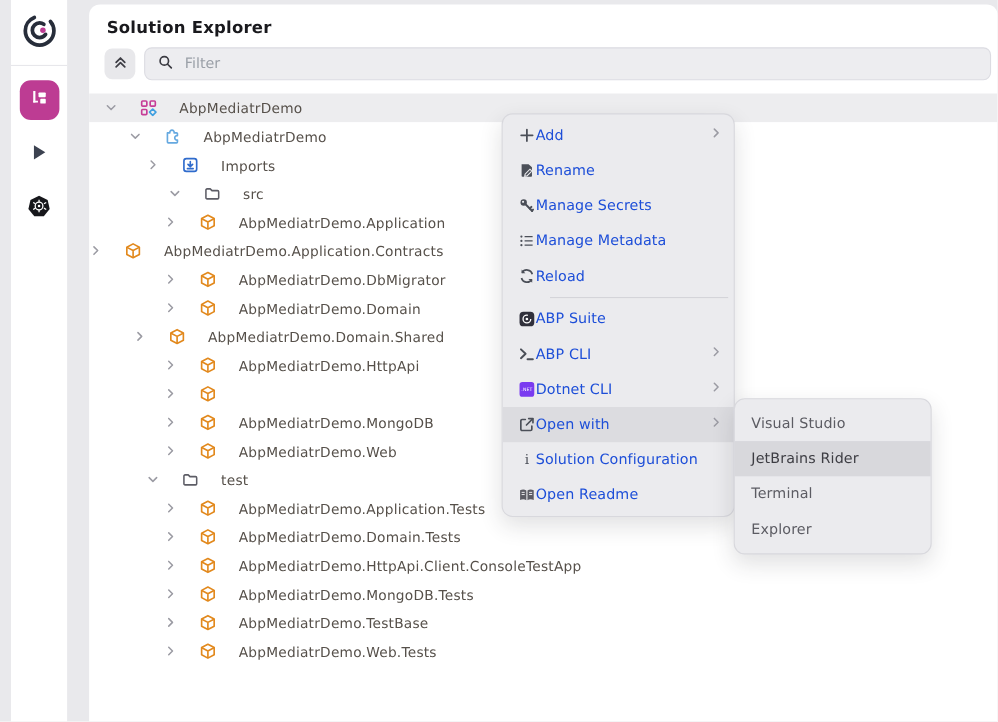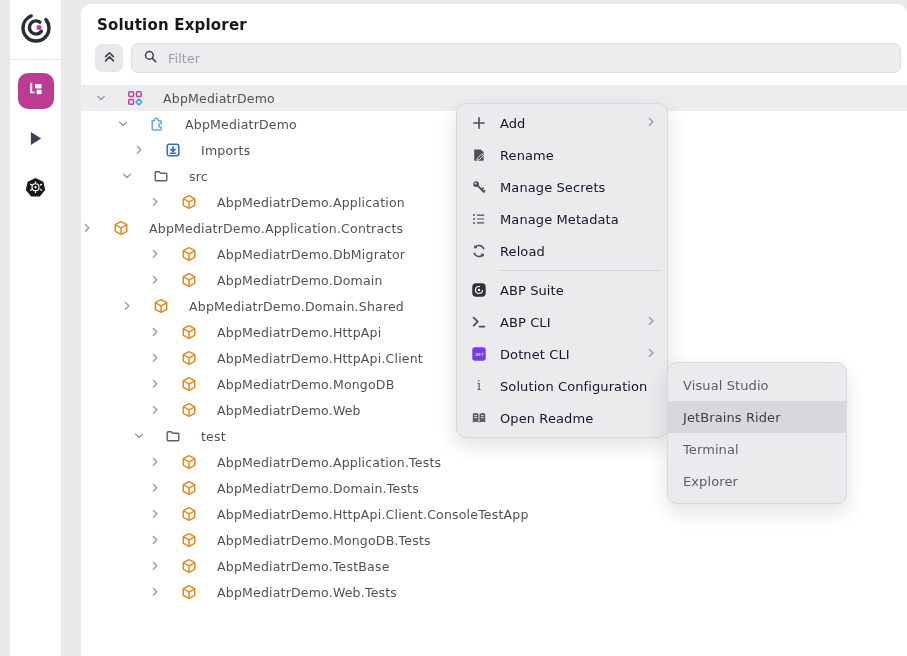--- a/index.html
+++ b/index.html
@@ -34,22 +34,22 @@
   .tree { margin-top:12px; }
   .tree-row { height:26px; display:flex; align-items:center; gap:20px;
     font-size:12.5px; color:#56504a; letter-spacing:.2px; cursor:pointer; white-space:nowrap; }
   .tree-row.selected { background:#ededef; }
   .tree-row .tw { display:flex; align-items:center; justify-content:center; }
   
   .menu { position:absolute; background:#ebebee; border:1px solid #d8d8dd;
     border-radius:10px; box-shadow:0 8px 20px rgba(40,40,50,.14); padding:3px 0; z-index:5; }
   .menu.main { left:456px; top:103px; width:212px; }
   .menu.sub  { left:667px; top:362px; width:180px; padding:6px 0; z-index:6; }
-  .menu-item { height:32px; display:flex; align-items:center; gap:13px;
-    padding:0 10px 0 14px; font-size:13px; color:#0f172a; cursor:pointer; letter-spacing:.1px; }
+  .menu-item { height:32px; display:flex; align-items:center; gap:0;
+    padding:0 10px 0 14px; font-size:13px; color:#1d4ed8; cursor:pointer; letter-spacing:.1px; }
   .menu-item .mi-icon { width:16px; flex:0 0 16px; display:flex; align-items:center; justify-content:center; }
   .menu-item .mi-label { flex:1; }
   .menu-item.highlight { background:#dcdce0; }
   .menu-divider { height:1px; background:#d4d4d9; margin:3px 5px 3px 43px; }
   .submenu-item { height:32px; display:flex; align-items:center; padding:0 15px;
     font-size:13px; color:#5c5c63; cursor:pointer; letter-spacing:.1px; }
   .submenu-item.highlight { background:#d8d8dc; color:#3d3d43; }
 </style>
 </head>
 <body>
@@ -152,21 +152,21 @@
           </svg>
         </span>
         <span class="tw">
           <svg width="16" height="16" viewBox="0 0 16 16" fill="none" stroke="#2f6bcc" stroke-width="1.5" stroke-linecap="round" stroke-linejoin="round">
             <rect x="2.2" y="2.2" width="11.6" height="11.6" rx="2.2"></rect>
             <path d="M8 4.8v4.4M5.9 7.4L8 9.5l2.1-2.1M5.4 11.3h5.2"></path>
           </svg>
         </span>
         <span>Imports</span>
       </div>
-      <div class="tree-row" style="padding-left: 40px;">
+      <div class="tree-row" style="padding-left: 72px;">
         <span class="tw">
           <svg width="12" height="12" viewBox="0 0 12 12" fill="none" stroke="#9b9ba3" stroke-width="1.4" stroke-linecap="round" stroke-linejoin="round">
             <path d="M2.6 4.2L6 7.6l3.4-3.4"></path>
           </svg>
         </span>
         <span class="tw">
           <svg width="16" height="16" viewBox="0 0 16 16" fill="none" stroke="#5d5d66" stroke-width="1.4" stroke-linejoin="round">
             <path d="M2.2 4.7a1 1 0 0 1 1-1h2.9l1.6 1.6h5.1a1 1 0 0 1 1 1v5.5a1 1 0 0 1-1 1H3.2a1 1 0 0 1-1-1z"></path>
           </svg>
         </span>
@@ -261,21 +261,20 @@
           <svg width="12" height="12" viewBox="0 0 12 12" fill="none" stroke="#9b9ba3" stroke-width="1.4" stroke-linecap="round" stroke-linejoin="round">
             <path d="M4.4 2.4L7.8 5.8 4.4 9.2"></path>
           </svg>
         </span>
         <span class="tw">
           <svg width="16" height="16" viewBox="0 0 16 16" fill="none" stroke="#e2891d" stroke-width="1.5" stroke-linejoin="round">
             <path d="M8 1.7l5.7 3v6.6L8 14.3l-5.7-3V4.7z"></path>
             <path d="M2.5 4.9L8 7.8l5.5-2.9M8 7.8v6.3"></path>
           </svg>
         </span>
-        <span>AbpMediatrDemo.HttpApi.Client</span>
       </div>
       <div class="tree-row" style="padding-left: 68px;">
         <span class="tw">
           <svg width="12" height="12" viewBox="0 0 12 12" fill="none" stroke="#9b9ba3" stroke-width="1.4" stroke-linecap="round" stroke-linejoin="round">
             <path d="M4.4 2.4L7.8 5.8 4.4 9.2"></path>
           </svg>
         </span>
         <span class="tw">
           <svg width="16" height="16" viewBox="0 0 16 16" fill="none" stroke="#e2891d" stroke-width="1.5" stroke-linejoin="round">
             <path d="M8 1.7l5.7 3v6.6L8 14.3l-5.7-3V4.7z"></path>
@@ -482,20 +481,33 @@
         <svg width="16" height="16" viewBox="0 0 16 16">
           <rect x="1.3" y="1.3" width="13.4" height="13.4" rx="2.6" fill="#7a3bf0"></rect>
           <text x="8" y="9.7" font-size="4.2" fill="#fff" text-anchor="middle" font-family="DejaVu Sans,sans-serif">.NET</text>
         </svg>
       </span>
       <span class="mi-label">Dotnet CLI</span>
       <span><svg width="12" height="12" viewBox="0 0 12 12" fill="none" stroke="#9b9ba3" stroke-width="1.4" stroke-linecap="round" stroke-linejoin="round">
           <path d="M4.4 2.4L7.8 5.8 4.4 9.2"></path>
         </svg></span>
     </div>
+    <div class="menu-item highlight">
+      <span class="mi-icon">
+        <svg width="16" height="16" viewBox="0 0 16 16" fill="none" stroke="#4b4f58" stroke-width="1.5" stroke-linecap="round" stroke-linejoin="round">
+          <path d="M6.6 3.4H3.6a1.1 1.1 0 0 0-1.1 1.1v7.8a1.1 1.1 0 0 0 1.1 1.1h7.8a1.1 1.1 0 0 0 1.1-1.1V9.4"></path>
+          <path d="M9.6 2.5h3.9v3.9"></path>
+          <path d="M13.2 2.8L7.6 8.4"></path>
+        </svg>
+      </span>
+      <span class="mi-label">Open with</span>
+      <span><svg width="12" height="12" viewBox="0 0 12 12" fill="none" stroke="#9b9ba3" stroke-width="1.4" stroke-linecap="round" stroke-linejoin="round">
+          <path d="M4.4 2.4L7.8 5.8 4.4 9.2"></path>
+        </svg></span>
+    </div>
     <div class="menu-item">
       <span class="mi-icon">
         <svg width="16" height="16" viewBox="0 0 16 16">
           <text x="8" y="12.2" text-anchor="middle" font-size="12.5" font-family="DejaVu Serif,serif" fill="#4b4f58">i</text>
         </svg>
       </span>
       <span class="mi-label">Solution Configuration</span>
     </div>
     <div class="menu-item">
       <span class="mi-icon">

